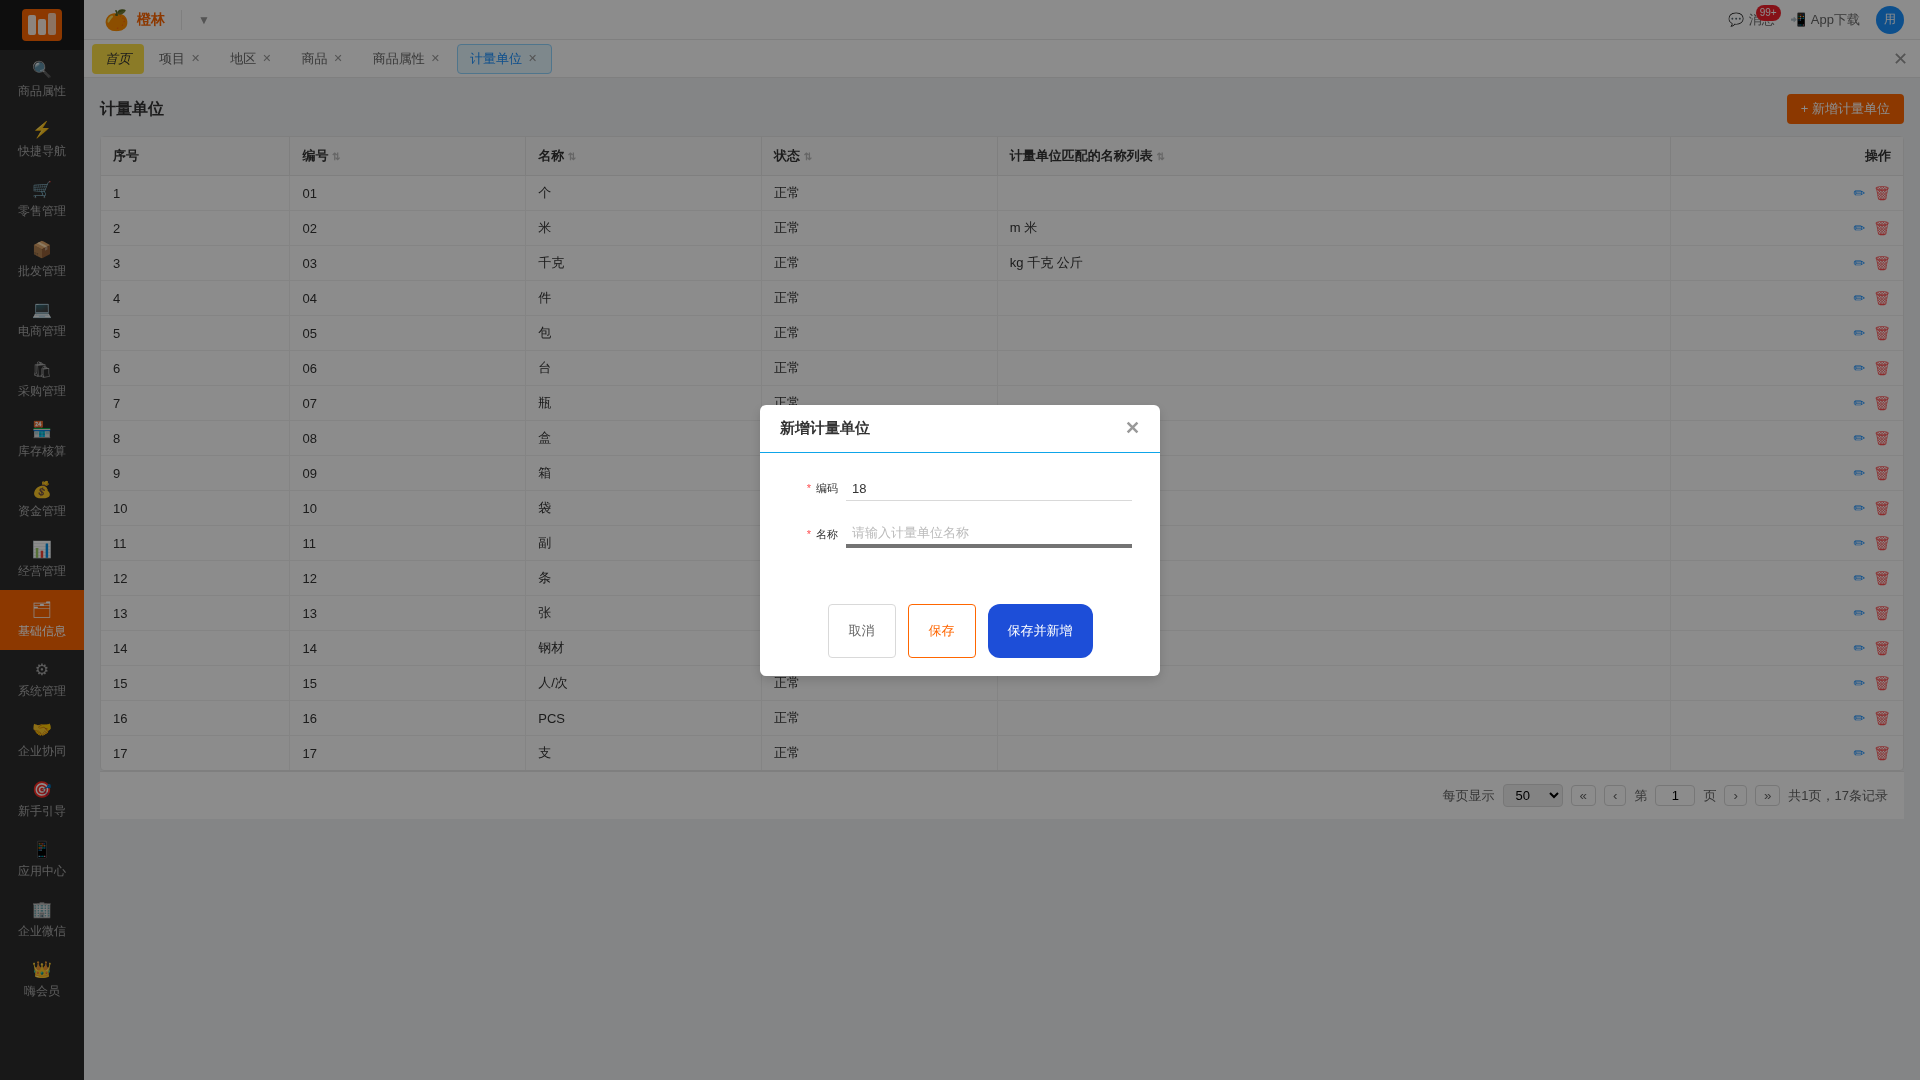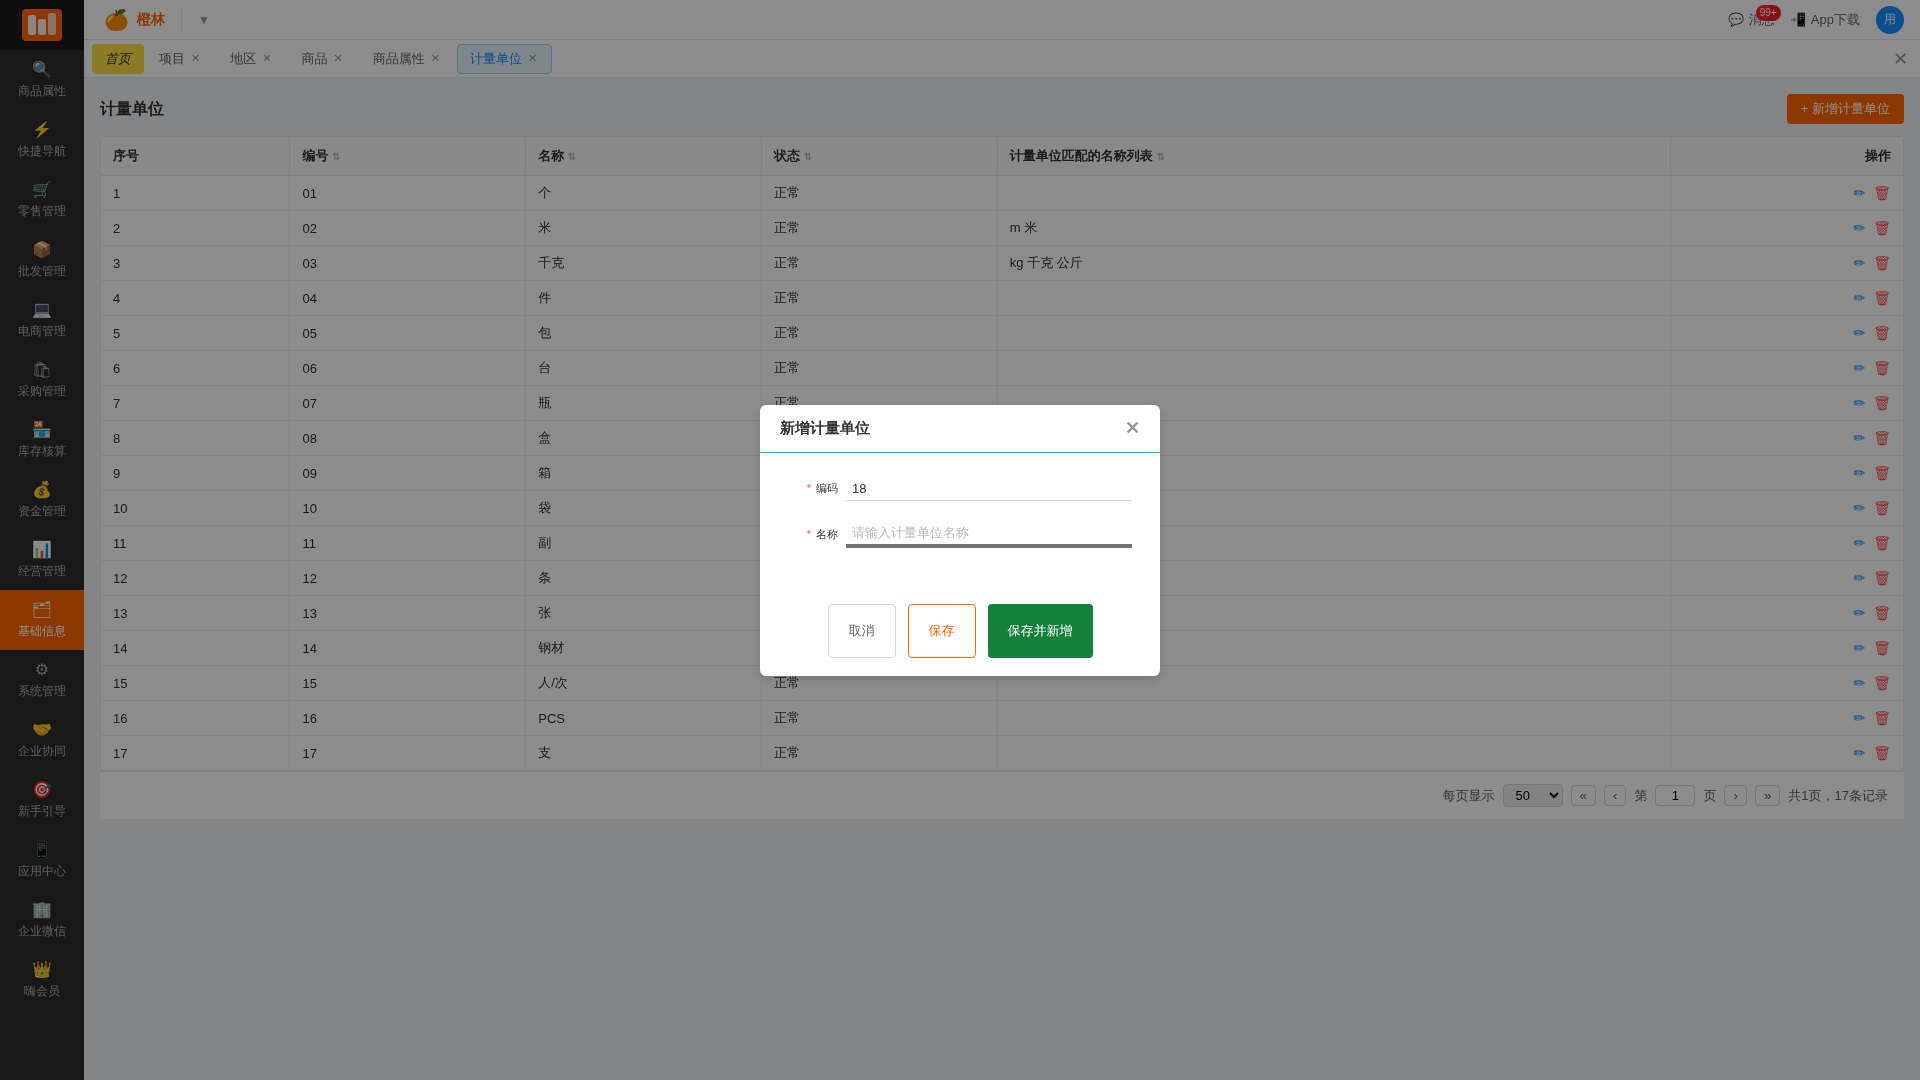--- a/index.html
+++ b/index.html
@@ -357,25 +357,25 @@
     .btn-save {
       border: 1px solid #f60;
       background: #fff;
       color: #f60;
       padding: 6px 20px;
       border-radius: 4px;
       cursor: pointer;
       font-size: 13px;
     }
     .btn-save-new {
-      background: #15803d;
+      background: #1d4ed8;
       color: white;
       border: none;
       padding: 18px 20px;
-      border-radius: 4px;
+      border-radius: 12px;
       cursor: pointer;
       font-size: 13px;
     }
   </style>
 </head>
 <body>
 
 <div class="sidebar">
   <div class="sidebar-logo">
     <div class="sidebar-logo-icon">

